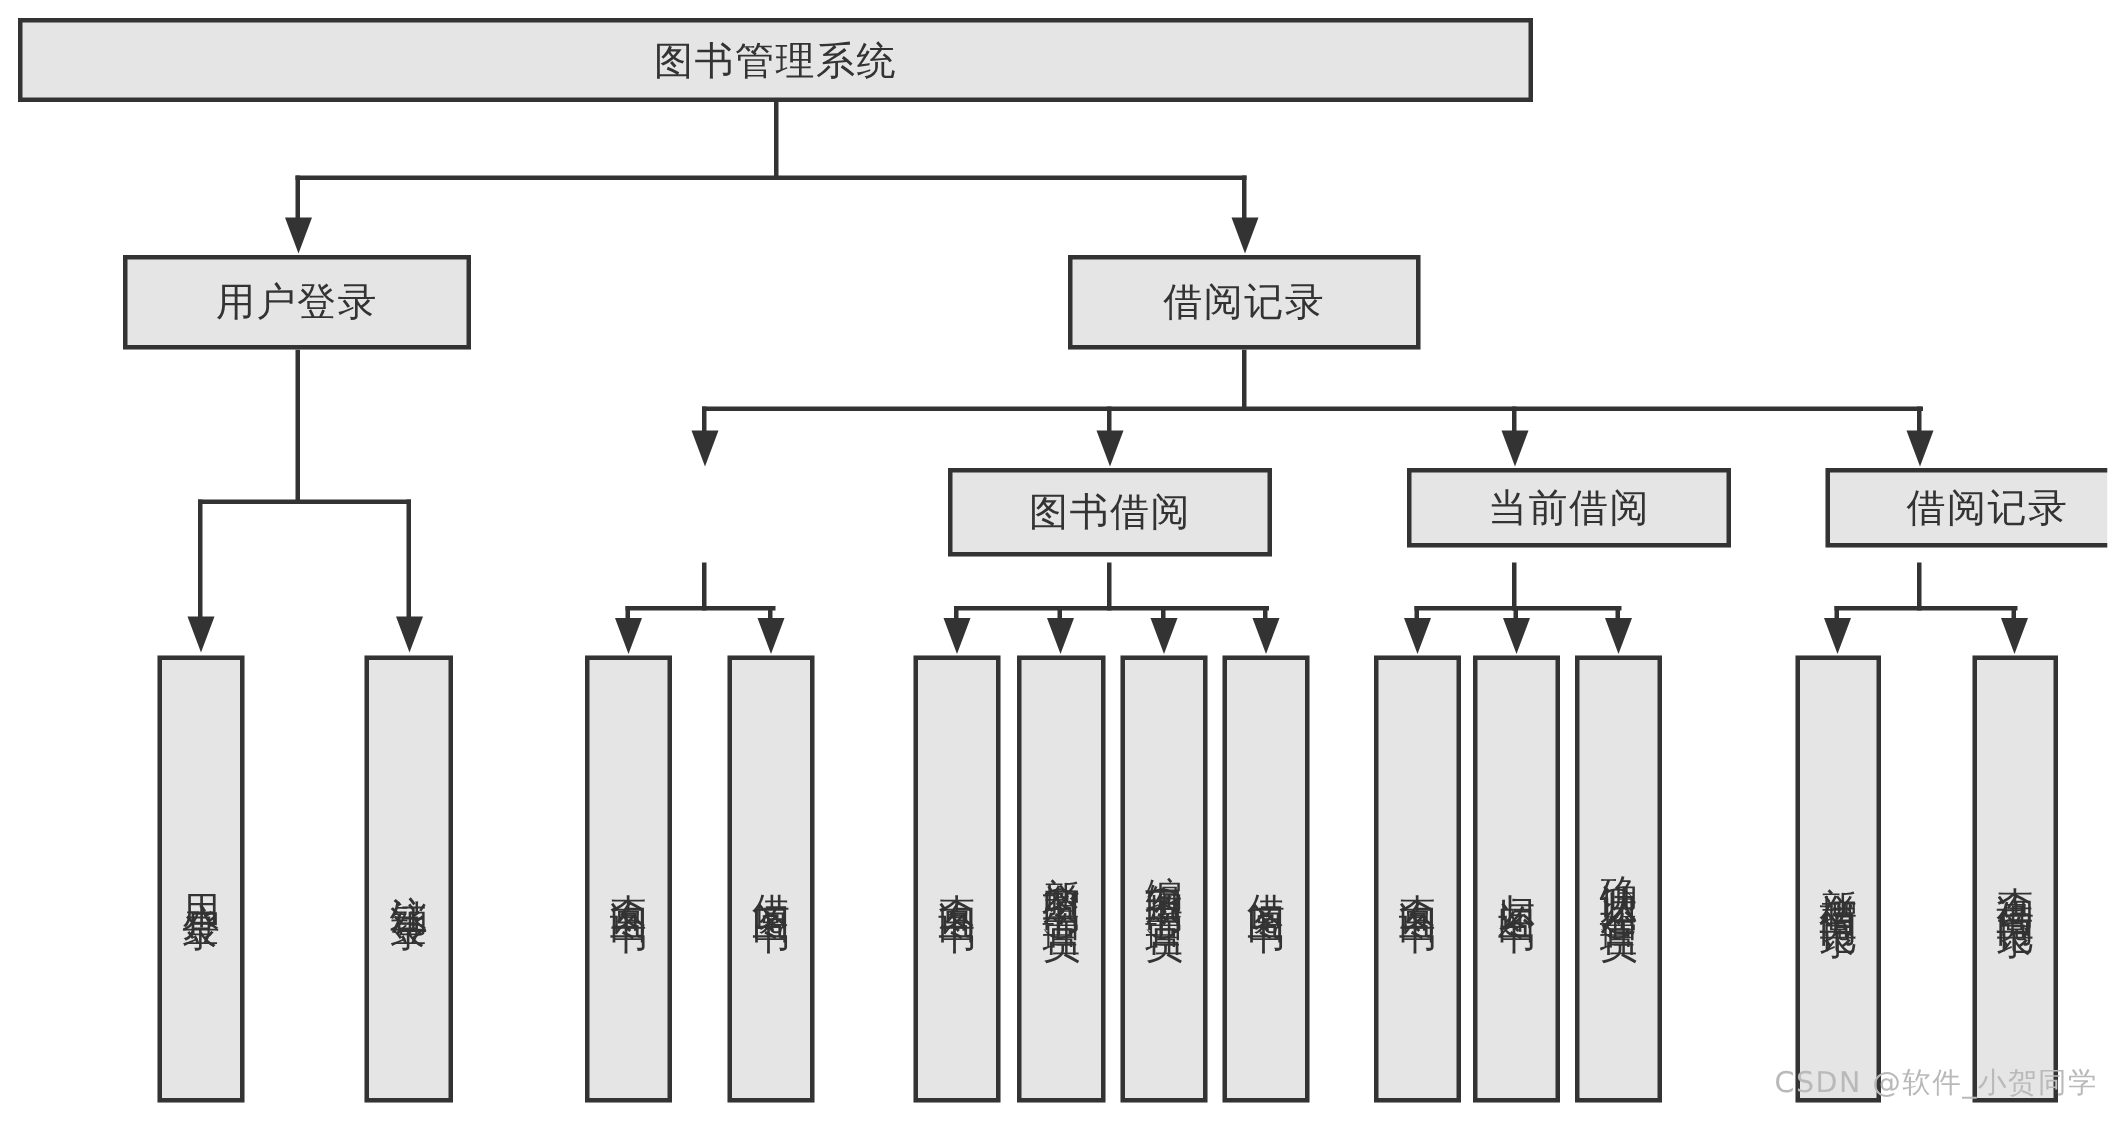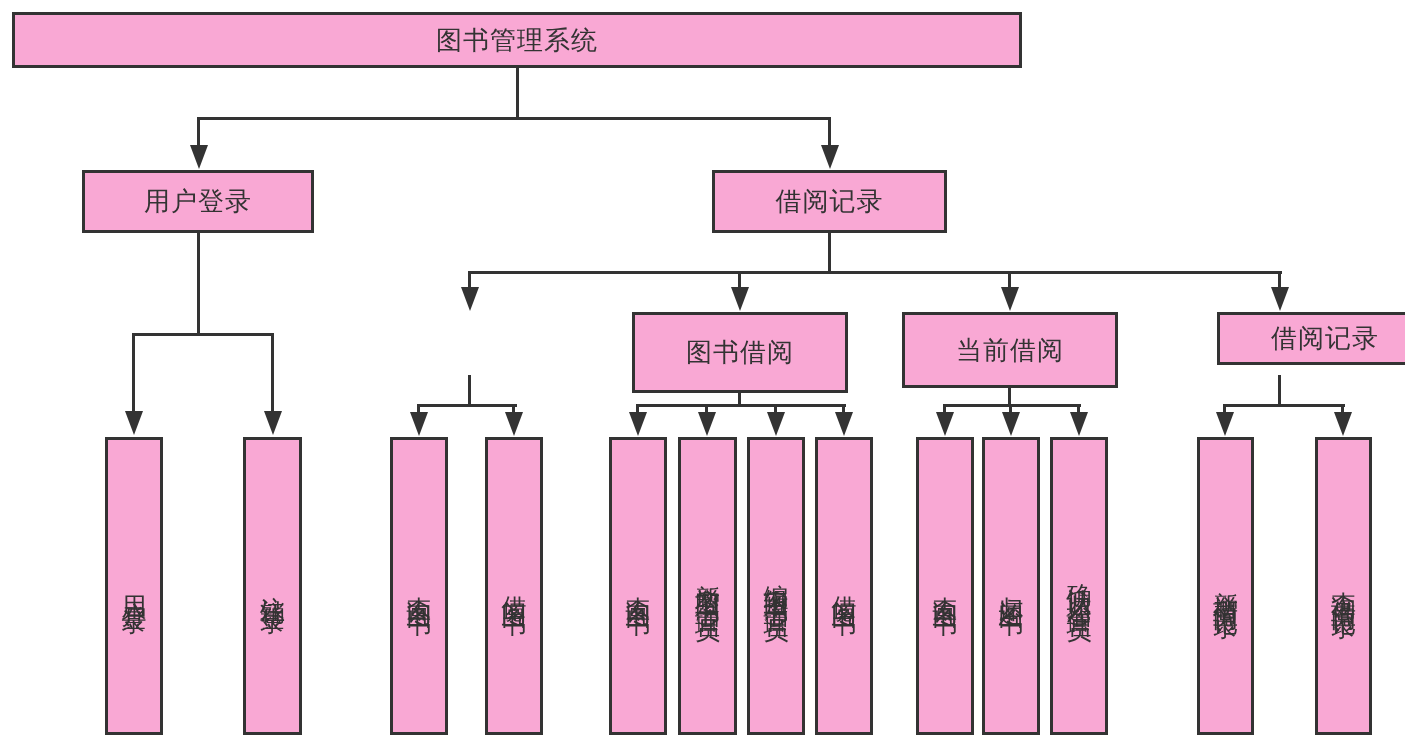--- a/index.html
+++ b/index.html
@@ -1,21 +1,21 @@
 <!DOCTYPE html>
 <html><head>
 <meta charset="utf-8">
 <style>
   html,body{margin:0;padding:0;background:#ffffff;}
   #canvas{
     position:relative;width:1405px;height:747px;background:#ffffff;overflow:hidden;
     font-family:"DejaVu Sans","Liberation Sans",sans-serif;color:#333333;
   }
   .node{
-    position:absolute;background:#f9a8d4;border:3px solid #333333;box-sizing:border-box;
+    position:absolute;background:#e5e5e5;border:3px solid #333333;box-sizing:border-box;
     display:flex;align-items:center;justify-content:center;
     font-size:26px;letter-spacing:1px;color:#333333;z-index:2;
   }
   .node.vert{
     writing-mode:vertical-rl;text-orientation:mixed;
     font-size:25px;letter-spacing:5px;line-height:1;
   }
   .vline{position:absolute;width:3px;background:#333333;z-index:1;}
   .hline{position:absolute;height:3px;background:#333333;z-index:1;}
   .arrow{
@@ -33,23 +33,23 @@
 
 <div id="canvas">
 
   <div class="node" style="left:12px;top:12px;width:1010px;height:56px">图书管理系统</div>
 
   <div class="node" style="left:82px;top:170px;width:232px;height:63px">用户登录</div>
 
   <div class="node" style="left:712px;top:170px;width:235px;height:63px">借阅记录</div>
 
 
-  <div class="node" style="left:632px;top:312px;width:216px;height:81px">图书借阅</div>
+  <div class="node" style="left:632px;top:312px;width:216px;height:59px">图书借阅</div>
 
-  <div class="node" style="left:902px;top:312px;width:216px;height:76px">当前借阅</div>
+  <div class="node" style="left:938px;top:312px;width:216px;height:53px">当前借阅</div>
 
   <div class="node" style="left:1217px;top:312px;width:216px;height:53px">借阅记录</div>
 
   <div class="node vert" style="left:105px;top:437px;width:58px;height:298px">用户登录</div>
 
   <div class="node vert" style="left:243px;top:437px;width:59px;height:298px">注销登录</div>
 
   <div class="node vert" style="left:390px;top:437px;width:58px;height:298px">查询图书</div>
 
   <div class="node vert" style="left:485px;top:437px;width:58px;height:298px">借阅图书</div>
@@ -124,14 +124,15 @@
   <div class="vline" style="left:1077px;top:404px;height:10px"></div>
   <div class="arrow" style="left:1070px;top:412px"></div>
 
   <div class="vline" style="left:1278px;top:375px;height:32px"></div>
   <div class="hline" style="left:1223px;top:404px;width:122px"></div>
   <div class="vline" style="left:1223px;top:404px;height:10px"></div>
   <div class="arrow" style="left:1216px;top:412px"></div>
   <div class="vline" style="left:1341px;top:404px;height:10px"></div>
   <div class="arrow" style="left:1334px;top:412px"></div>
 
+  <div class="watermark">CSDN @软件_小贺同学</div>
 
 </div>
 
 </body></html>

